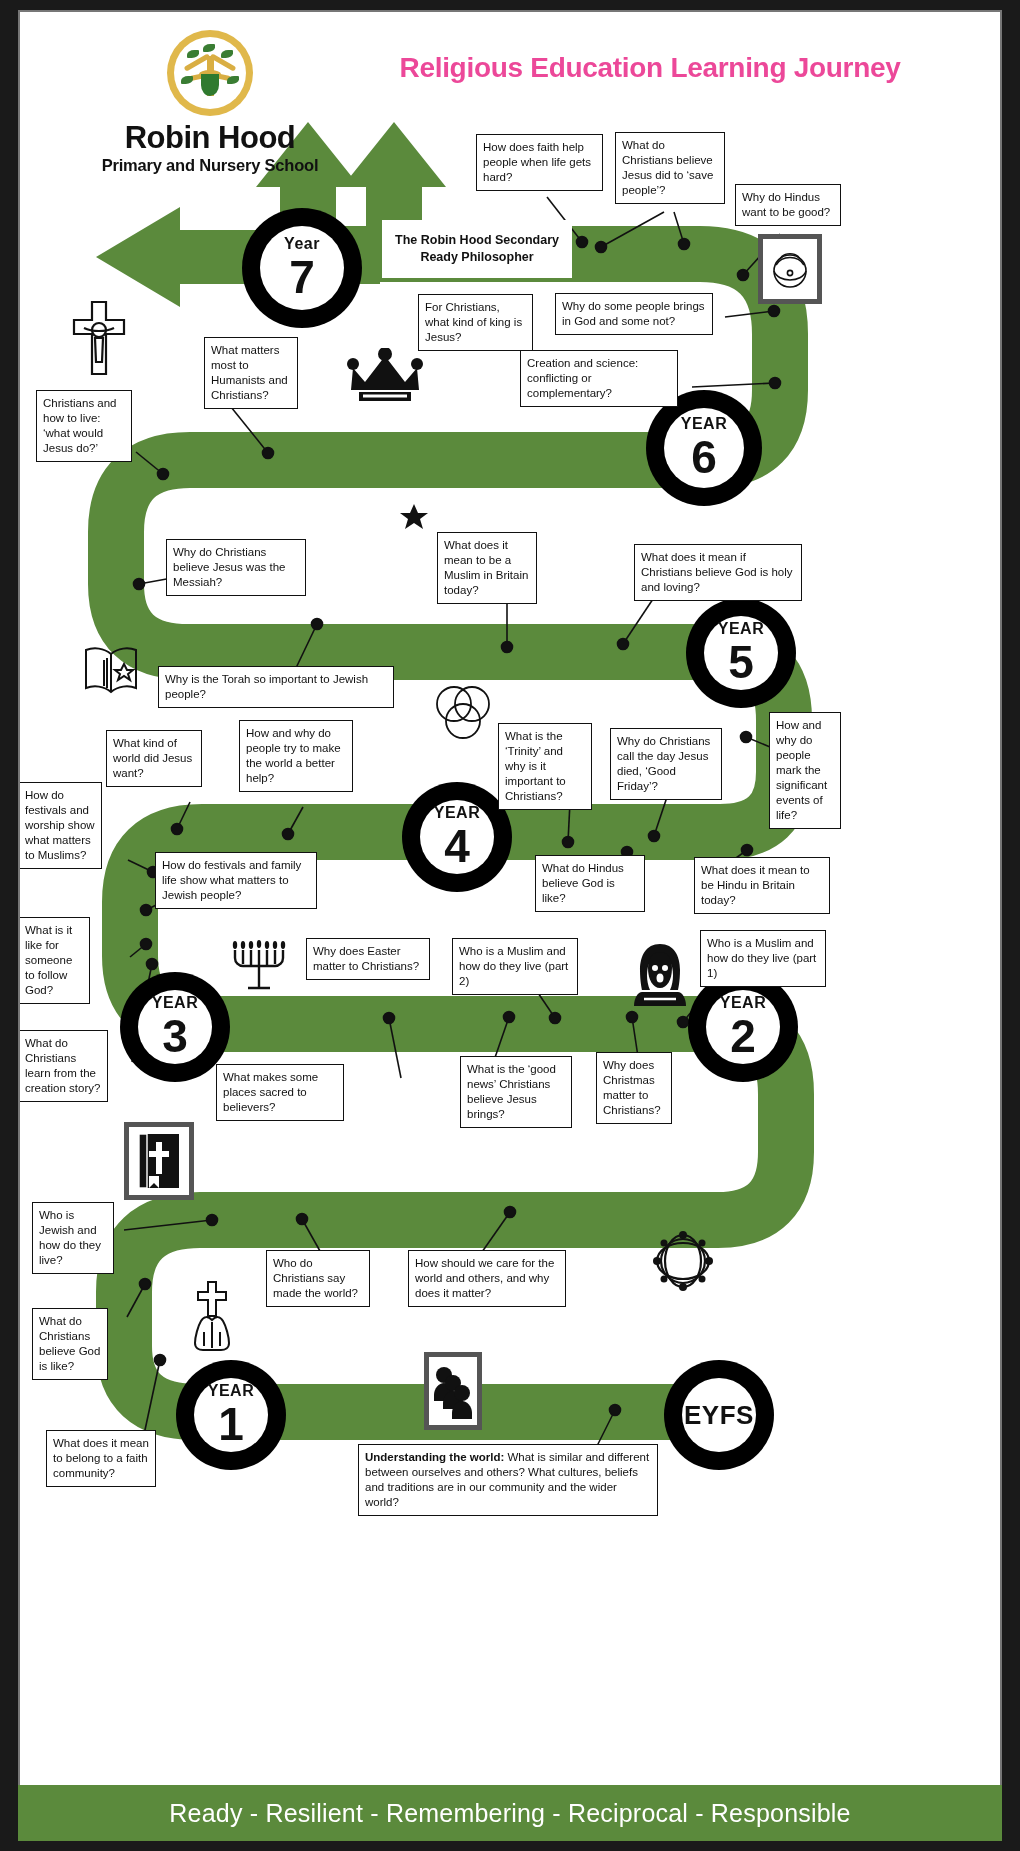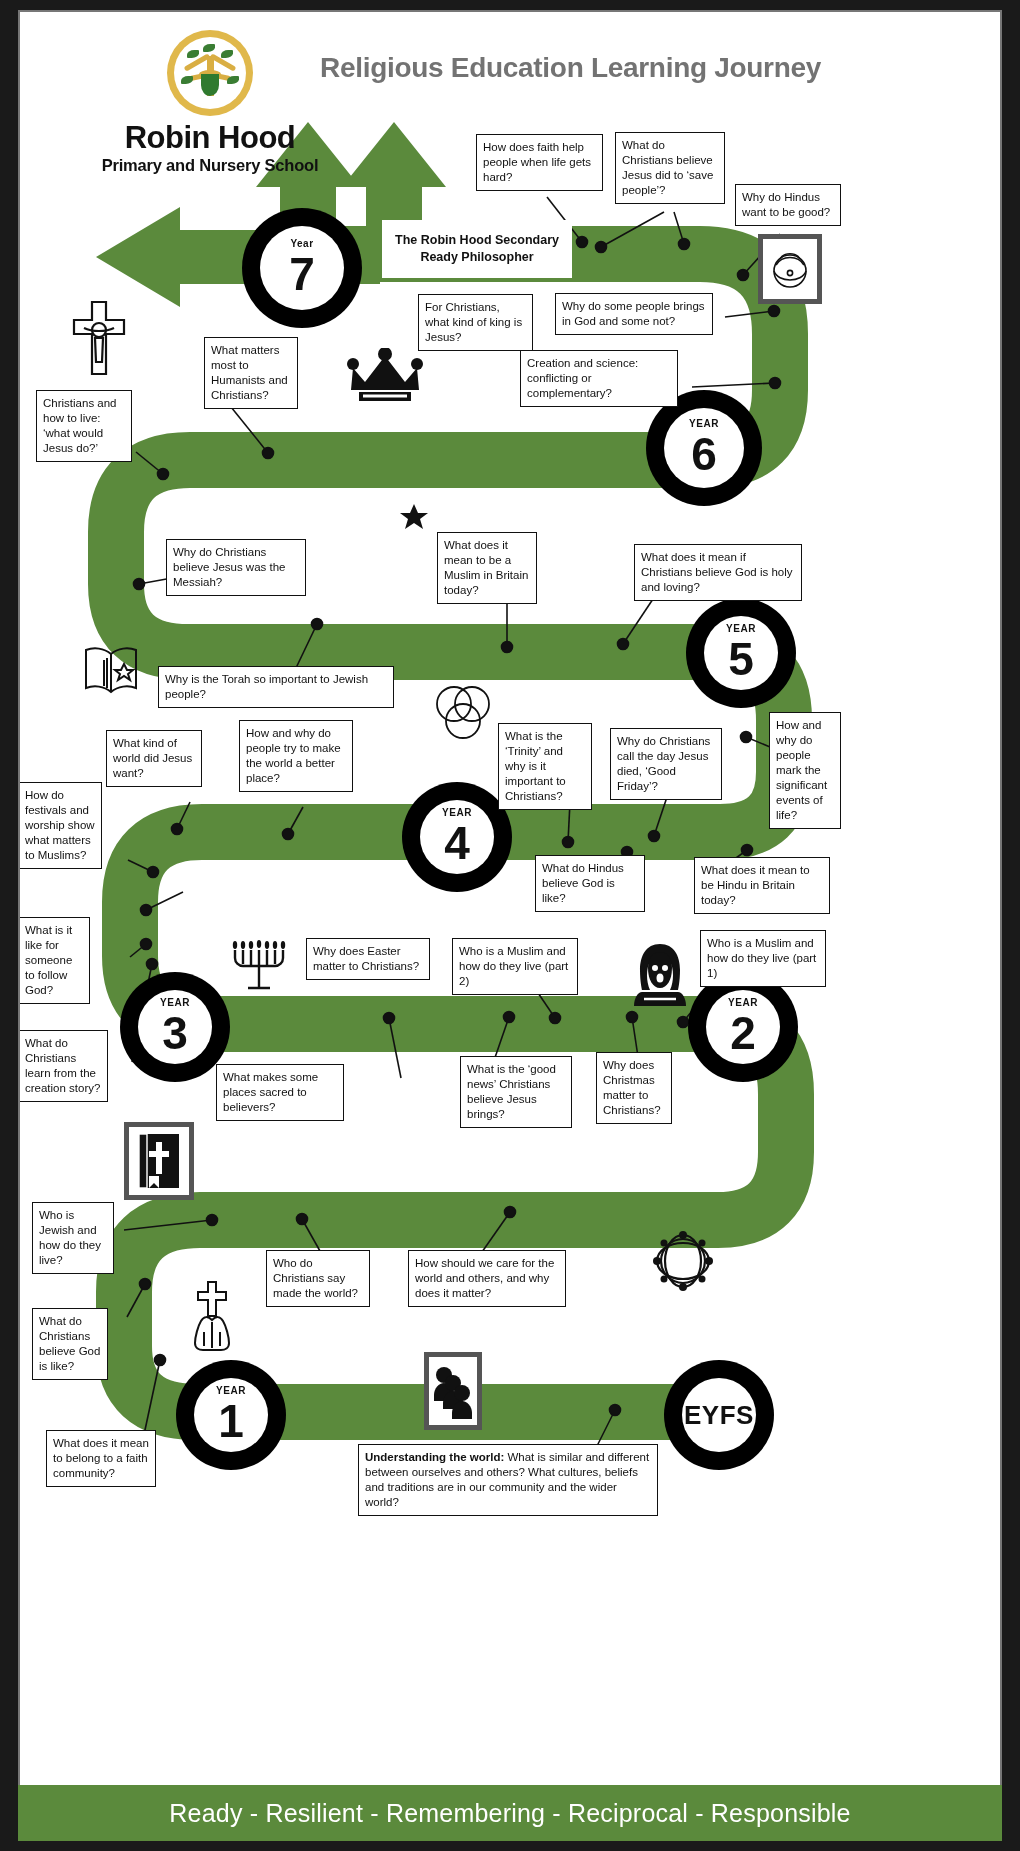--- a/index.html
+++ b/index.html
@@ -58,40 +58,41 @@
   }
   #logo-name {
     font-size: 31px; font-weight: 800; letter-spacing: -0.5px; color: #111;
     margin-top: 4px;
   }
   #logo-sub {
     font-size: 16.5px; font-weight: 700; color: #111; letter-spacing: -0.2px;
   }
   #title {
     position: absolute; left: 300px; top: 40px; width: 660px;
-    font-size: 28px; font-weight: 800; color: #737373; letter-spacing: -0.3px;
+    text-align: center;
+    font-size: 28px; font-weight: 800; color: #ec4899; letter-spacing: -0.3px;
   }
   
   #path-layer { position: absolute; left: 0; top: 0; width: 984px; height: 1831px; }
   
   .year-badge {
     position: absolute;
     background: #000;
     border-radius: 50%;
     display: flex; align-items: center; justify-content: center;
     z-index: 6;
   }
   .year-badge .disc {
     background: #fff; border-radius: 50%;
     width: calc(100% - 36px); height: calc(100% - 36px);
     display: flex; flex-direction: column;
     align-items: center; justify-content: center;
     line-height: 1;
   }
-  .year-badge .y-word { font-size: 10px; font-weight: 800; color: #111; letter-spacing: 0.5px;}
+  .year-badge .y-word { font-size: 16px; font-weight: 800; color: #111; letter-spacing: 0.5px;}
   .year-badge .y-num { font-size: 46px; font-weight: 800; color: #111; margin-top: 2px;}
   .year-badge.eyfs .y-word { font-size: 26px; }
   
   .qbox {
     position: absolute;
     background: #fff;
     border: 1px solid #111;
     font-size: 11.5px;
     line-height: 1.30;
     color: #111;
@@ -456,24 +457,25 @@
     <div class="qbox" style="left:535px; top:281px; width:158px;">Why do some people brings in God and some not?</div>
     <div class="qbox" style="left:136px; top:325px; width:94px;margin-left:48px;">What matters most to Humanists and Christians?</div>
     <div class="qbox" style="left:500px; top:338px; width:158px;">Creation and science: conflicting or complementary?</div>
     <div class="qbox" style="left:16px; top:378px; width:96px;">Christians and how to live: ‘what would Jesus do?’</div>
     <div class="qbox" style="left:146px; top:527px; width:140px;">Why do Christians believe Jesus was the Messiah?</div>
     <div class="qbox" style="left:417px; top:520px; width:100px;">What does it mean to be a Muslim in Britain today?</div>
     <div class="qbox" style="left:614px; top:532px; width:168px;">What does it mean if Christians believe God is holy and loving?</div>
     <div class="qbox" style="left:138px; top:654px; width:236px;">Why is the Torah so important to Jewish people?</div>
     <div class="qbox" style="left:749px; top:700px; width:72px;">How and why do people mark the significant events of life?</div>
     <div class="qbox" style="left:86px; top:718px; width:96px;">What kind of world did Jesus want?</div>
-    <div class="qbox" style="left:219px; top:708px; width:114px;">How and why do people try to make the world a better place?</div>
+    <div class="qbox" style="left:219px; top:708px; width:114px;">How and why do people try to make the world a better help?</div>
     <div class="qbox" style="left:478px; top:711px; width:94px;">What is the ‘Trinity’ and why is it important to Christians?</div>
     <div class="qbox" style="left:590px; top:716px; width:112px;">Why do Christians call the day Jesus died, ‘Good Friday’?</div>
     <div class="qbox" style="left:-2px; top:770px; width:84px;">How do festivals and worship show what matters to Muslims?</div>
+    <div class="qbox" style="left:135px; top:840px; width:162px;">How do festivals and family life show what matters to Jewish people?</div>
     <div class="qbox" style="left:515px; top:843px; width:110px;">What do Hindus believe God is like?</div>
     <div class="qbox" style="left:674px; top:845px; width:136px;">What does it mean to be Hindu in Britain today?</div>
     <div class="qbox" style="left:-2px; top:905px; width:72px;">What is it like for someone to follow God?</div>
     <div class="qbox" style="left:286px; top:926px; width:124px;">Why does Easter matter to Christians?</div>
     <div class="qbox" style="left:432px; top:926px; width:126px;">Who is a Muslim and how do they live (part 2)</div>
     <div class="qbox" style="left:680px; top:918px; width:126px;">Who is a Muslim and how do they live (part 1)</div>
     <div class="qbox" style="left:-2px; top:1018px; width:90px;">What do Christians learn from the creation story?</div>
     <div class="qbox" style="left:196px; top:1052px; width:128px;">What makes some places sacred to believers?</div>
     <div class="qbox" style="left:440px; top:1044px; width:112px;">What is the ‘good news’ Christians believe Jesus brings?</div>
     <div class="qbox" style="left:576px; top:1040px; width:76px;">Why does Christmas matter to Christians?</div>

